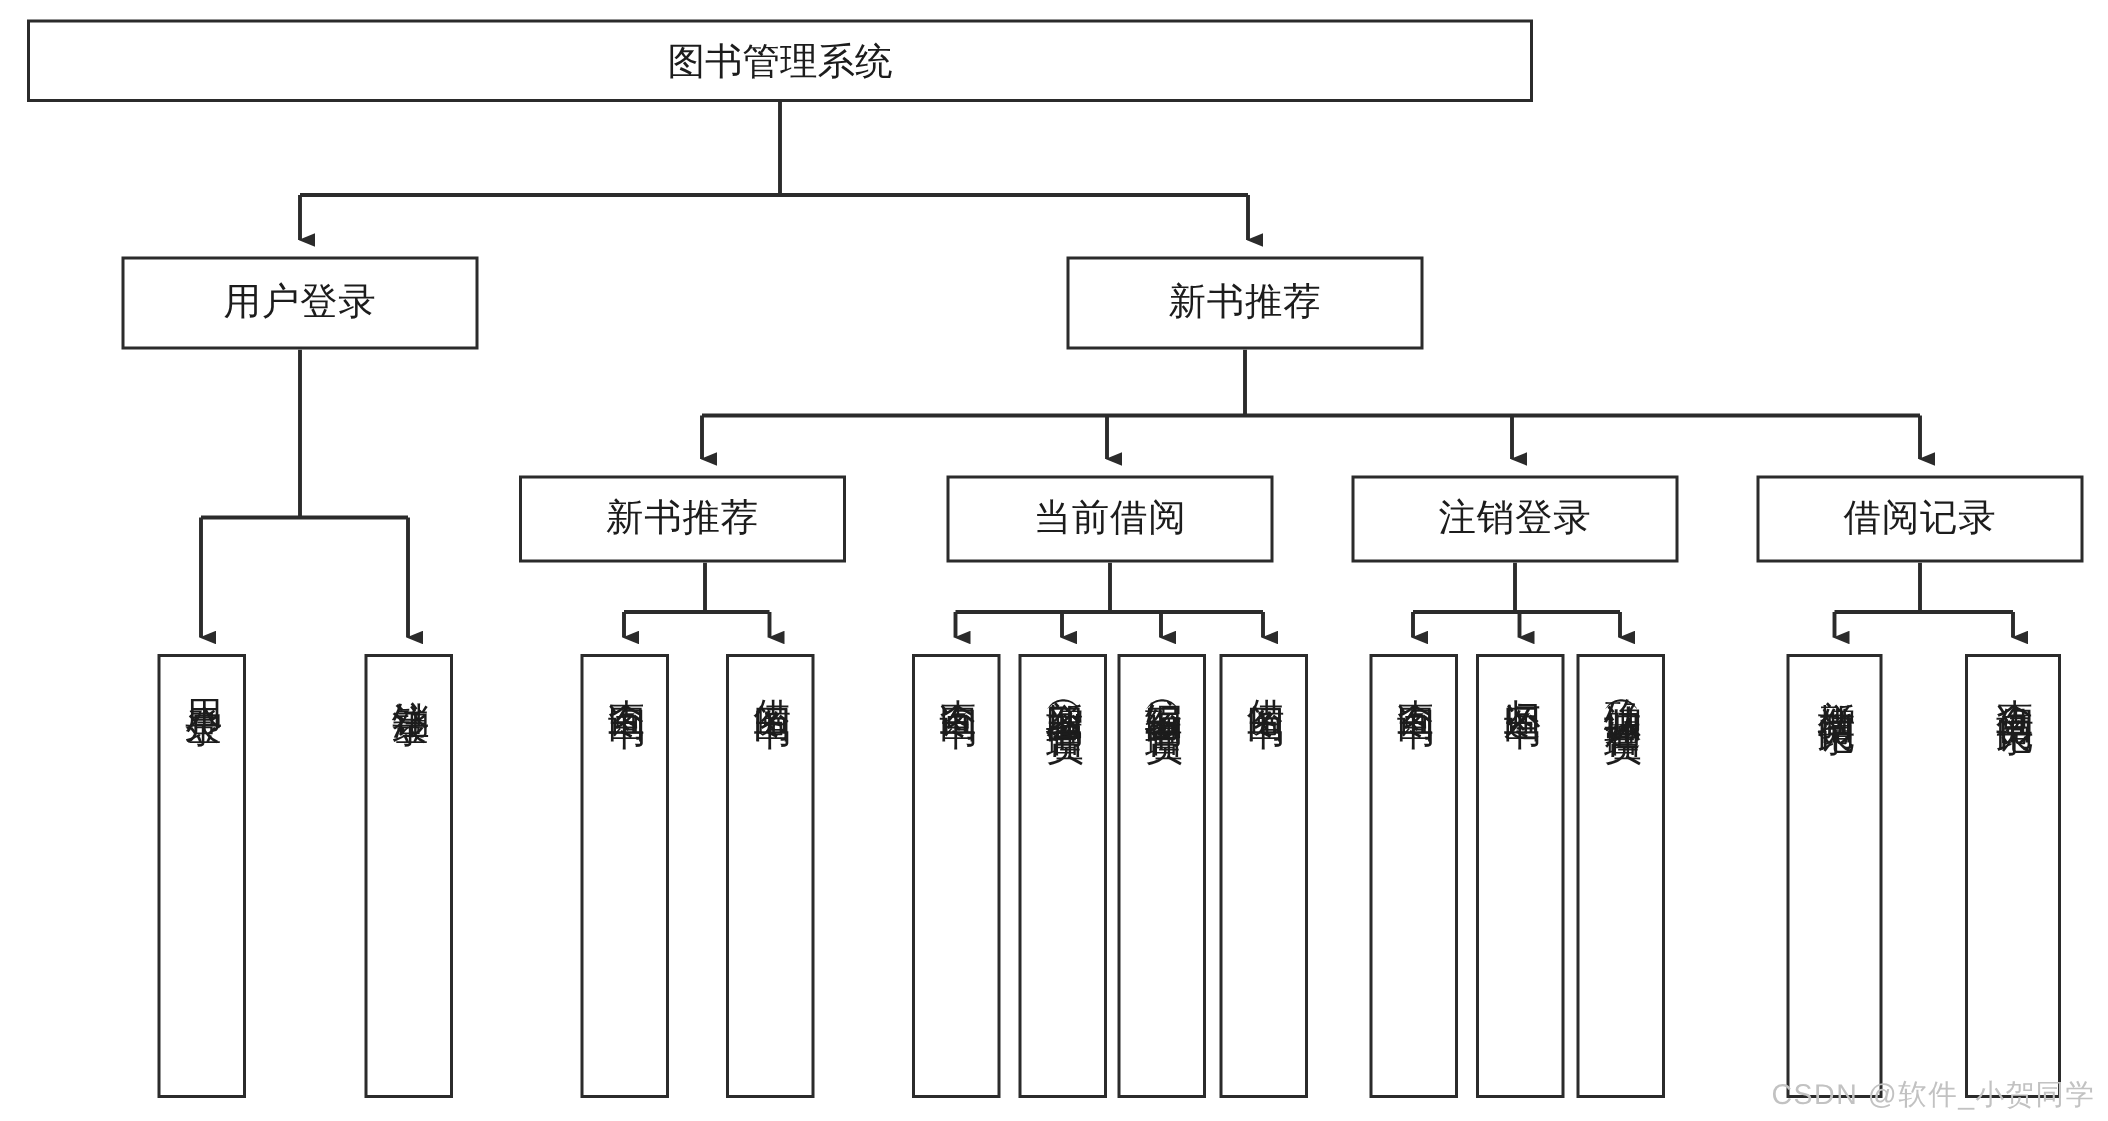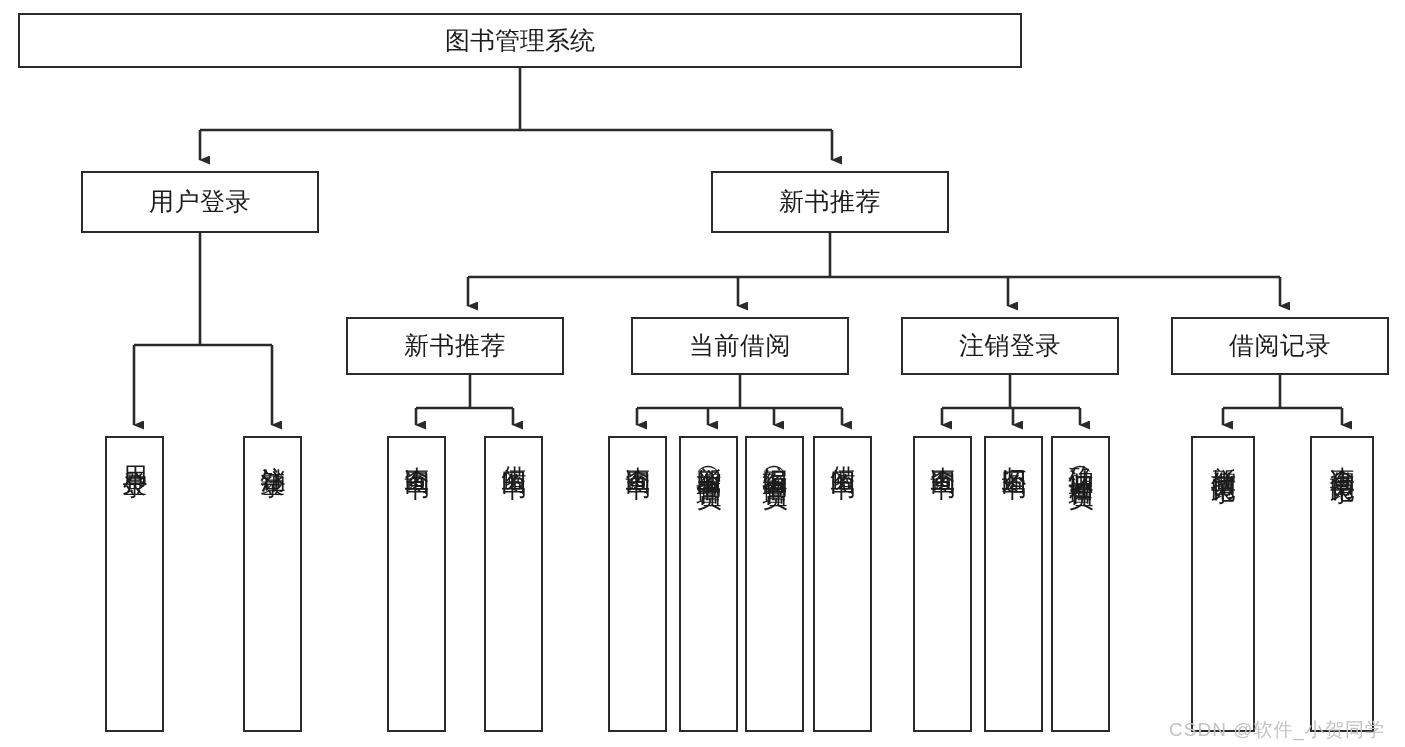--- a/index.html
+++ b/index.html
@@ -54,21 +54,21 @@
     writing-mode: vertical-rl;
     text-orientation: upright;
     font-size: 25px;
     line-height: 1.35;
     letter-spacing: 3px;
     white-space: nowrap;
     color: #1c1c1c;
   }
   .watermark {
     position: absolute;
-    right: 20px;
+    right: 8px;
     bottom: 4px;
     font-size: 19px;
     color: #c2c2c2;
     letter-spacing: 1px;
     white-space: nowrap;
     user-select: none;
   }
 </style>
 </head>
 <body>

